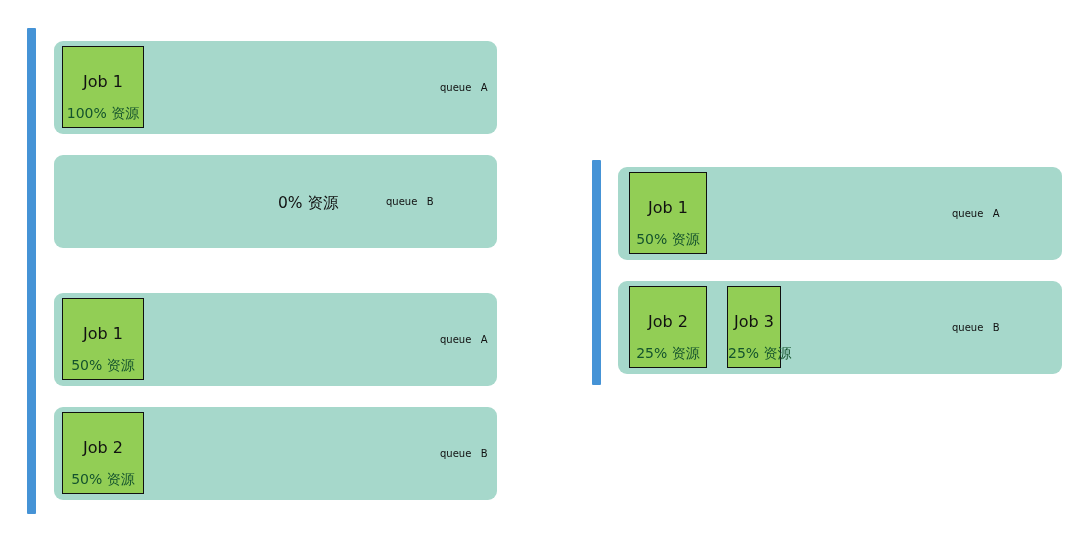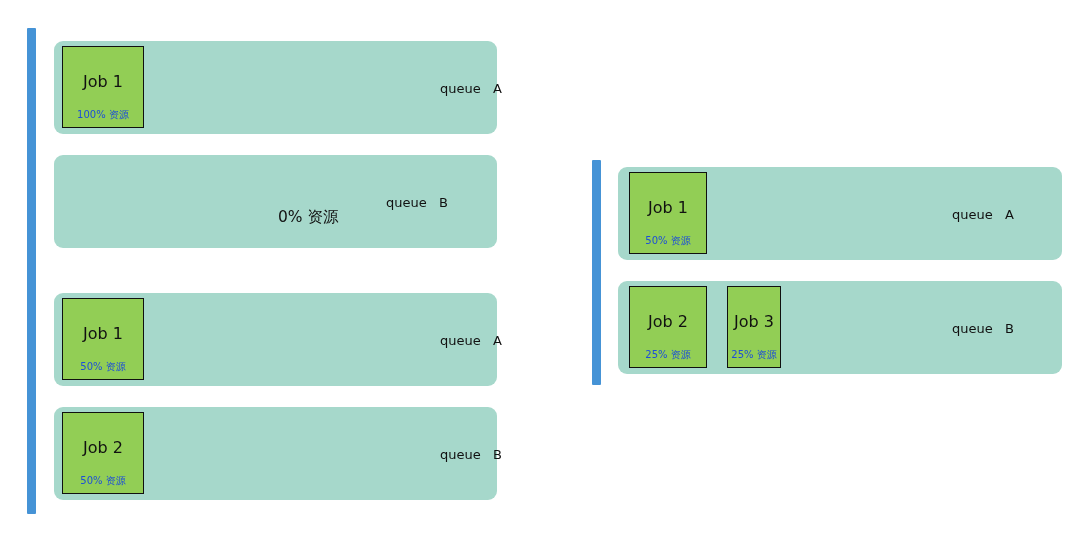--- a/index.html
+++ b/index.html
@@ -56,33 +56,33 @@
   .job-title {
     font-size: 16px;
     line-height: 1;
     color: #111111;
     width: 100%;
     text-align: center;
     margin-top: 27px;
   }
 
   .job-res {
-    font-size: 10px;
+    font-size: 14px;
     line-height: 1;
-    color: #1d4ed8;
+    color: #14532d;
     width: 100%;
     text-align: center;
     margin-bottom: 7px;
     white-space: nowrap;
   }
 
   
   .row-label {
     position: absolute;
-    font-size: 13px;
+    font-size: 10px;
     line-height: 1;
     color: #111111;
     white-space: pre;
     transform: translateY(-50%);
   }
 
   .row-res-label {
     position: absolute;
     font-size: 15.5px;
     line-height: 1;
@@ -102,21 +102,21 @@
 
     <div class="queue-row" style="left:54px; top:41px; width:443px; height:93px;">
       <div class="job-box" style="left:8px; top:5px; width:82px; height:82px;">
         <div class="job-title">Job 1</div>
         <div class="job-res">100% 资源</div>
       </div>
       <div class="row-label" style="left:386px; top:47px;">queue   A</div>
     </div>
 
     <div class="queue-row" style="left:54px; top:155px; width:443px; height:93px;">
-      <div class="row-res-label" style="left:224px; top:63px;">0% 资源</div>
+      <div class="row-res-label" style="left:224px; top:49px;">0% 资源</div>
       <div class="row-label" style="left:332px; top:47px;">queue   B</div>
     </div>
 
     <div class="queue-row" style="left:54px; top:293px; width:443px; height:93px;">
       <div class="job-box" style="left:8px; top:5px; width:82px; height:82px;">
         <div class="job-title">Job 1</div>
         <div class="job-res">50% 资源</div>
       </div>
       <div class="row-label" style="left:386px; top:47px;">queue   A</div>
     </div>

